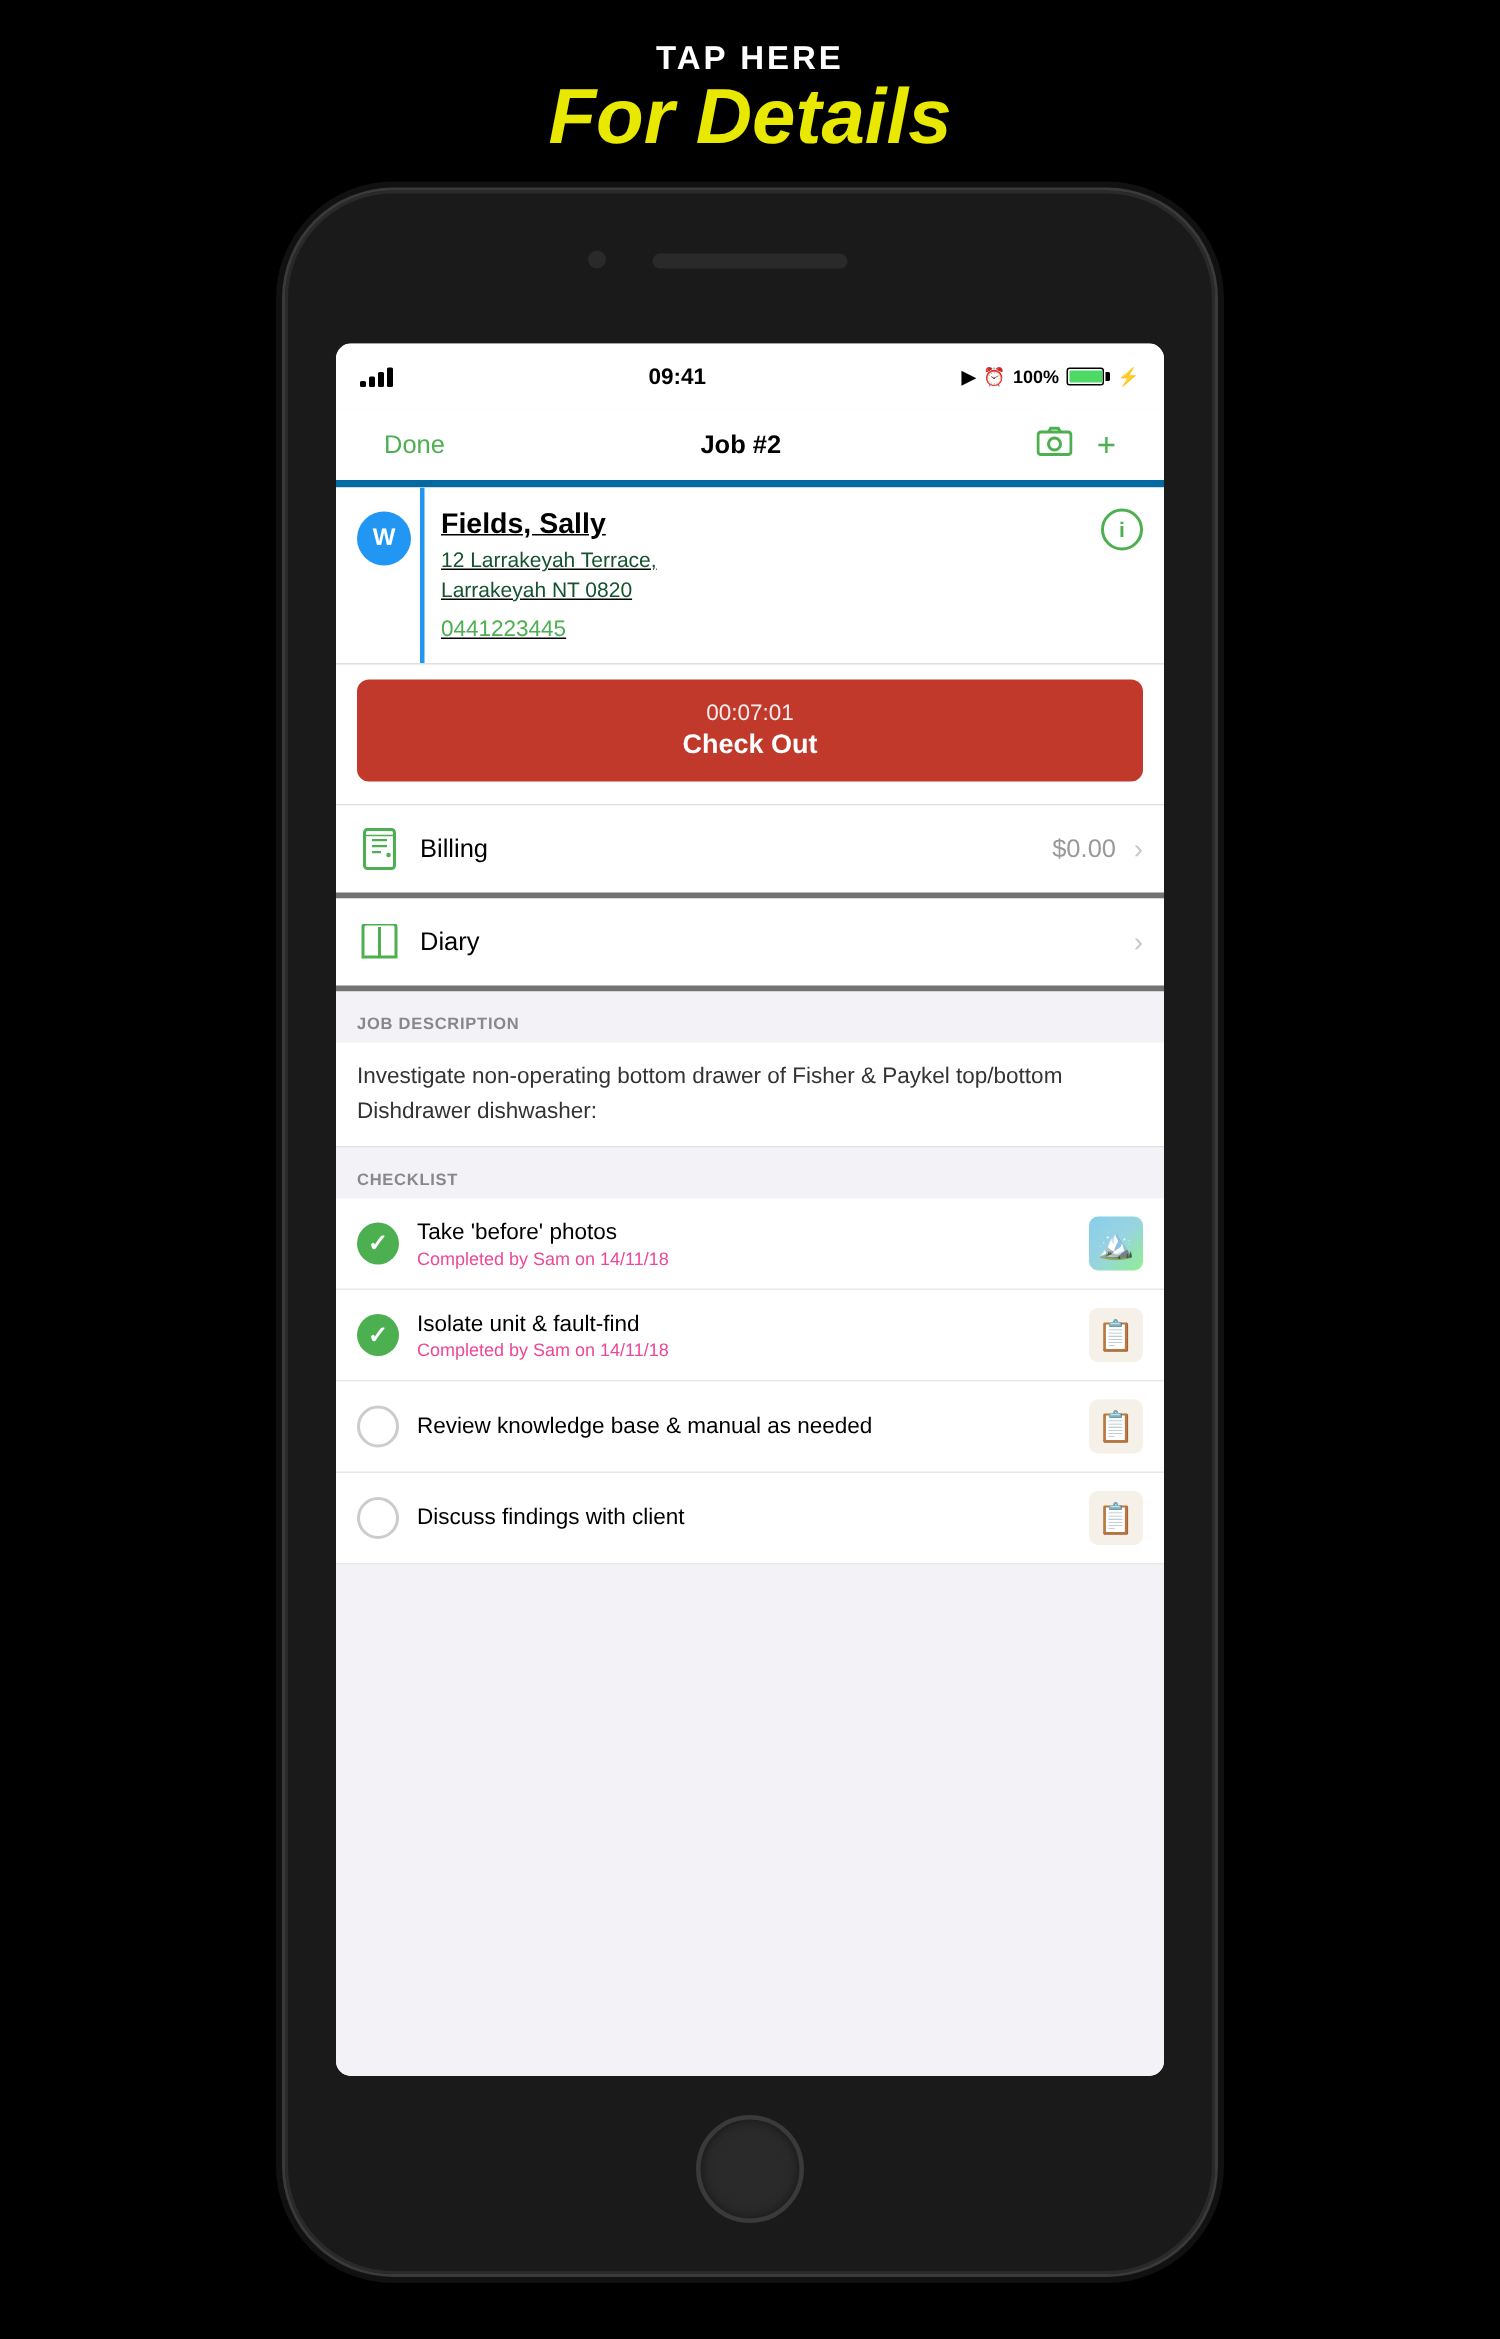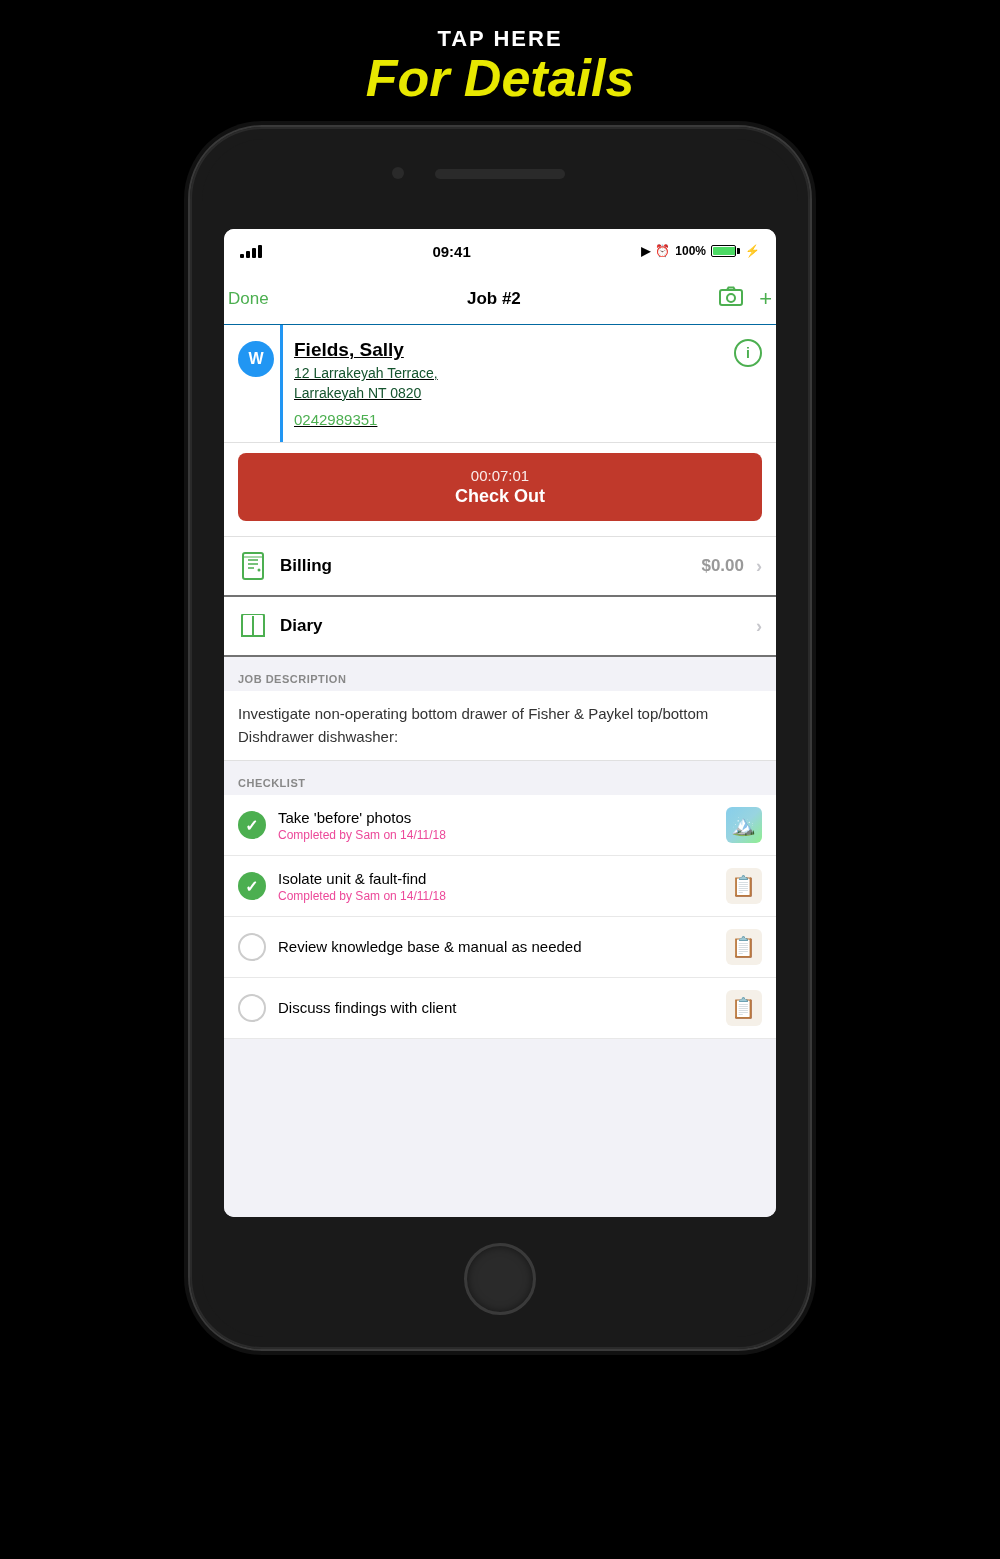--- a/index.html
+++ b/index.html
@@ -43,21 +43,21 @@
       font-weight: 900;
       color: #e8e800;
       font-style: italic;
       display: block;
       line-height: 1.1;
     }
 
     
     .phone-frame {
       width: 620px;
-      height: 1222px;
+      height: 1389px;
       background: #1a1a1a;
       border-radius: 72px;
       position: relative;
       margin-top: 20px;
       box-shadow:
         0 0 0 2px #3a3a3a,
         0 0 0 6px #111,
         inset 0 0 0 2px #2a2a2a;
       overflow: hidden;
     }
@@ -182,25 +182,25 @@
       height: 6px;
       background: #000;
       border-radius: 0 1px 1px 0;
       margin-left: 1px;
     }
 
     
     .nav-bar {
       height: 52px;
       background: #fff;
-      border-bottom: 1px solid #0369a1;
+      border-bottom: 5px solid #0369a1;
       display: flex;
       align-items: center;
       justify-content: space-between;
-      padding: 0 4px;
+      padding: 0 32px;
     }
     .nav-done {
       color: #4CAF50;
       font-size: 17px;
       font-weight: 400;
       cursor: pointer;
     }
     .nav-title {
       font-size: 17px;
       font-weight: 600;
@@ -324,23 +324,22 @@
       margin-top: 2px;
     }
 
     
     .menu-item {
       background: #fff;
       padding: 14px 14px;
       display: flex;
       align-items: center;
       gap: 12px;
-      border-bottom: 2px solid #737373;
+      border-bottom: 4px solid #737373;
       cursor: pointer;
-      font-weight: bold;
     }
     .menu-icon {
       width: 30px;
       height: 30px;
       display: flex;
       align-items: center;
       justify-content: center;
       color: #4CAF50;
       font-size: 22px;
     }
@@ -507,21 +506,21 @@
 
           <div class="client-card">
             <div class="blue-line"></div>
             <div class="client-avatar">W</div>
             <div class="client-info">
               <div class="client-name">Fields, Sally</div>
               <div class="client-address">
                 <span>12 Larrakeyah Terrace,</span><br>
                 <span>Larrakeyah NT 0820</span>
               </div>
-              <div class="client-phone">0242989351</div>
+              <div class="client-phone">0441223445</div>
             </div>
             <div class="info-icon">i</div>
           </div>
 
           <div class="checkout-section">
             <button class="checkout-btn">
               <span class="checkout-timer">00:07:01</span>
               <span class="checkout-label">Check Out</span>
             </button>
           </div>

